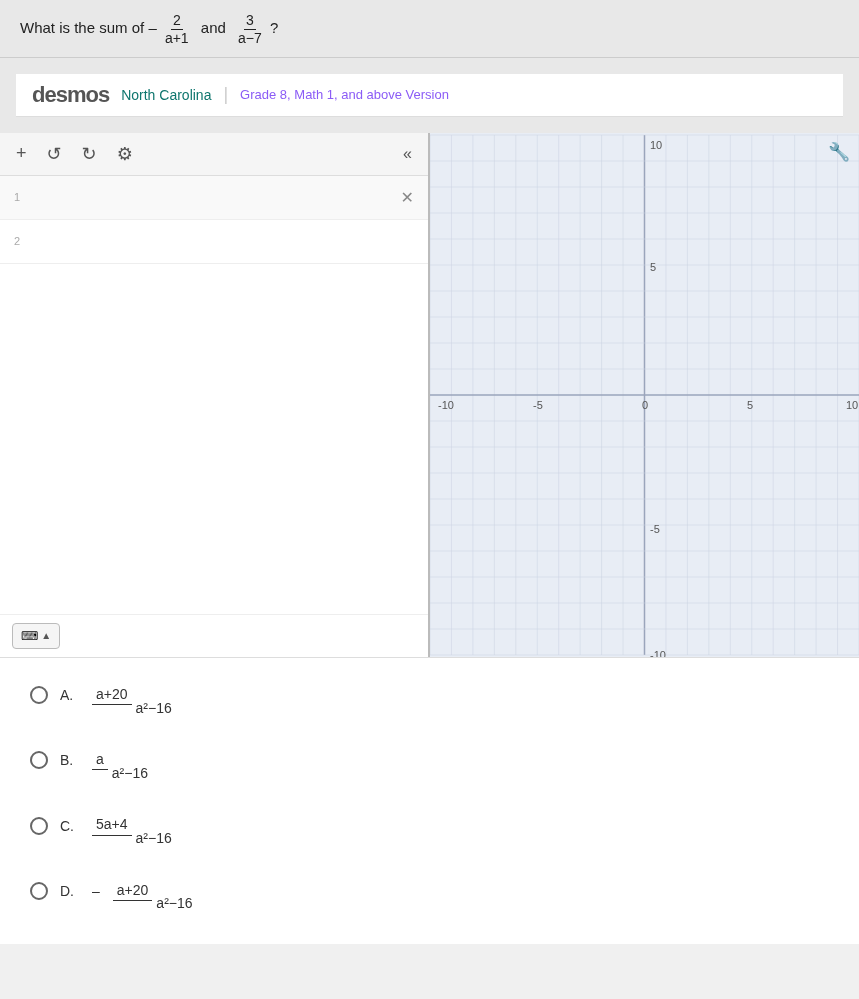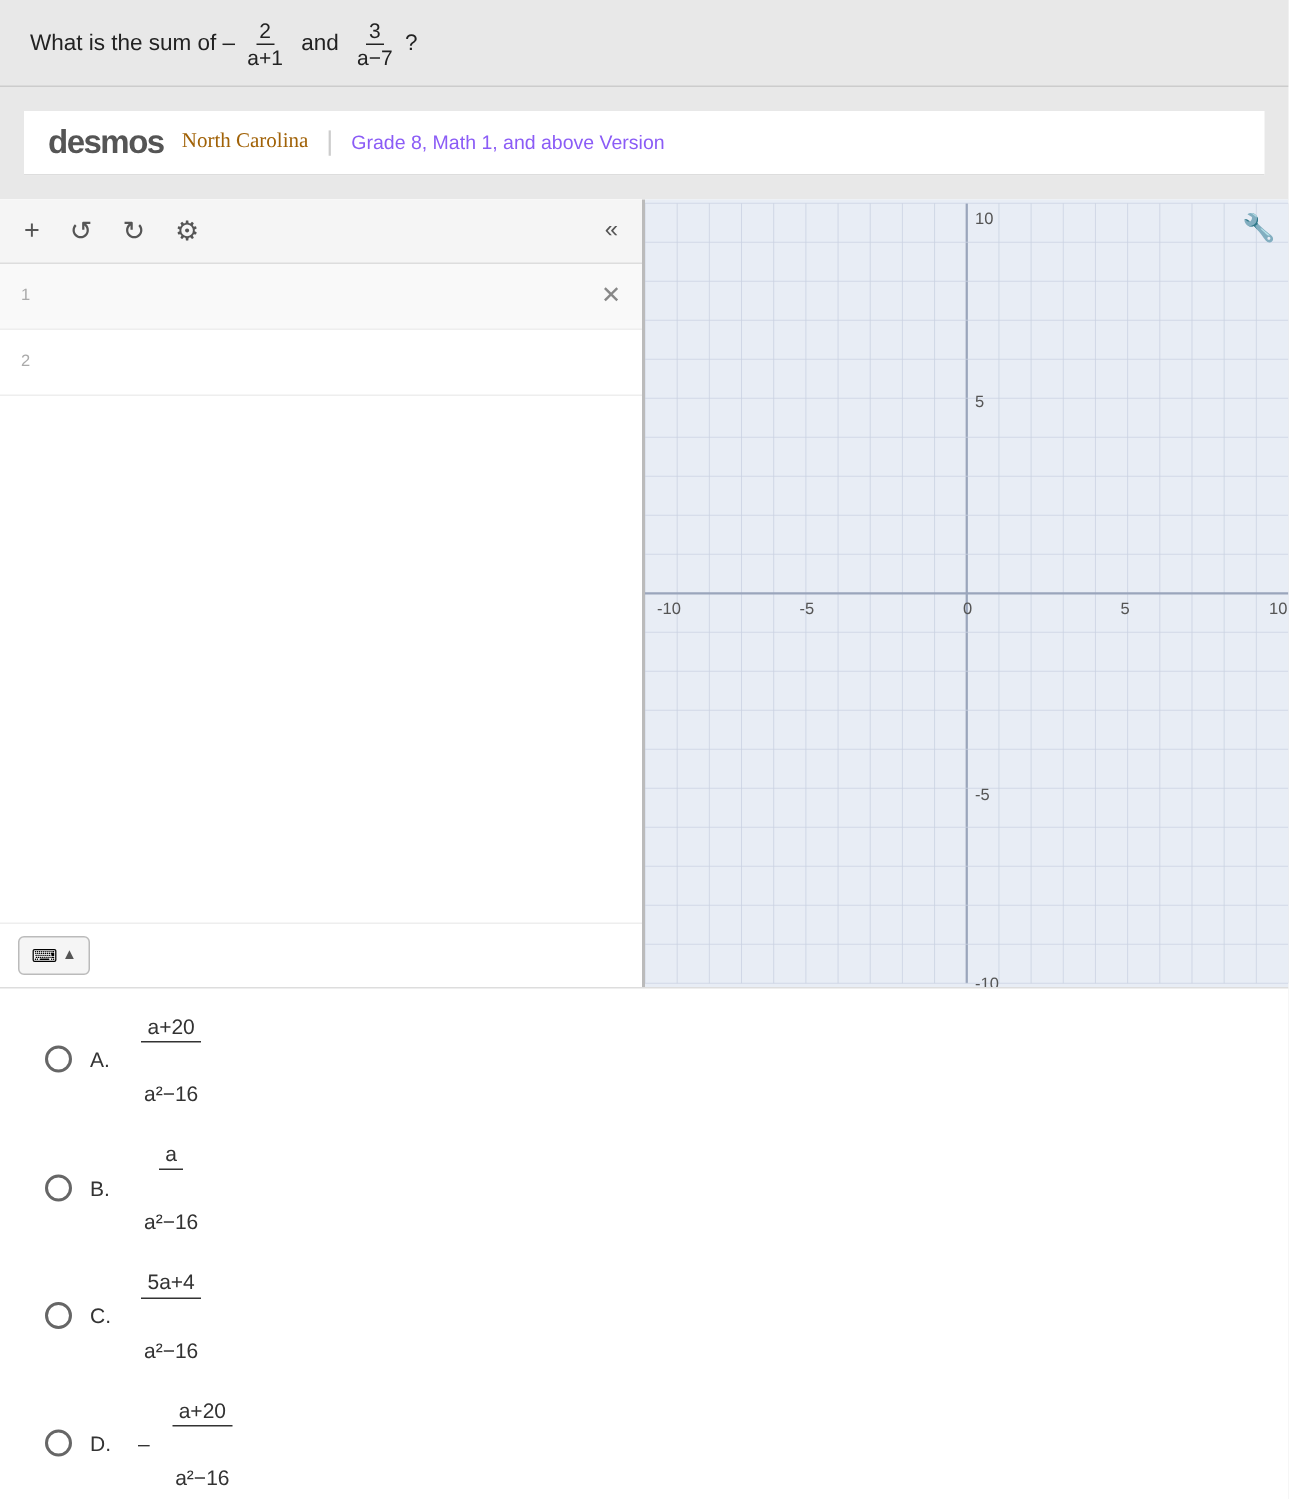--- a/index.html
+++ b/index.html
@@ -49,23 +49,22 @@
       gap: 12px;
     }
     .desmos-logo {
       font-size: 22px;
       font-weight: bold;
       color: #555;
       letter-spacing: -1px;
     }
     .desmos-region {
       font-size: 14px;
-      color: #a16207;
+      color: #0f766e;
       font-weight: 500;
-      font-family: Liberation Serif, serif;
     }
     .desmos-separator {
       color: #ccc;
       font-size: 18px;
     }
     .desmos-grade {
       font-size: 13px;
       color: #8b5cf6;
     }
 
@@ -189,21 +188,21 @@
       display: inline-block;
       flex-shrink: 0;
     }
     .answer-label {
       font-size: 14px;
       color: #333;
       min-width: 20px;
     }
     .answer-fraction-wrap {
       display: inline-flex;
-      flex-direction: column;
+      flex-direction: row;
       align-items: center;
       font-size: 14px;
       color: #333;
     }
     .answer-fraction-wrap .a-num {
       border-bottom: 1.5px solid #333;
       padding: 0 4px 1px 4px;
       line-height: 1.3;
     }
     .answer-fraction-wrap .a-den {

